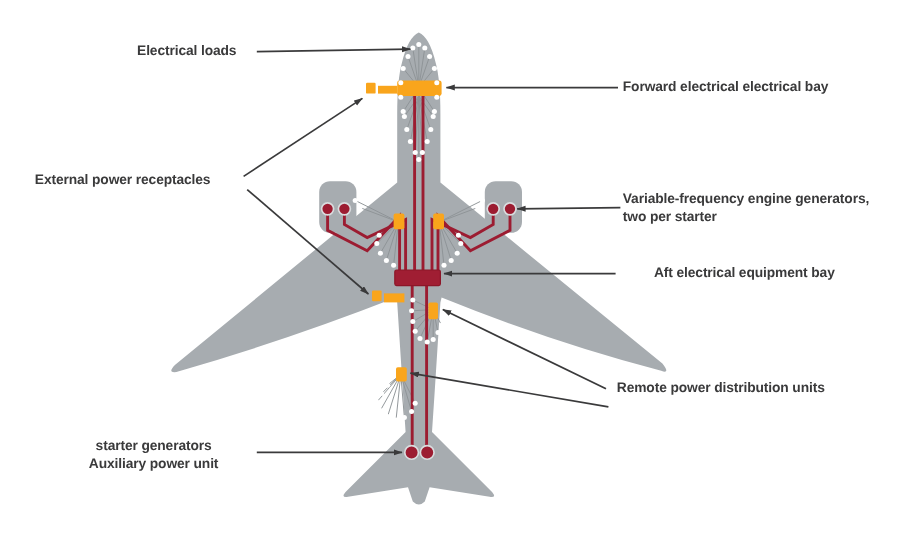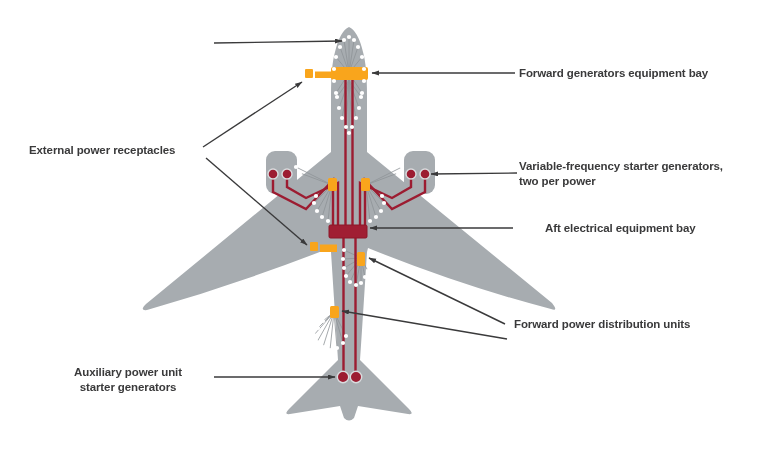--- a/index.html
+++ b/index.html
@@ -206,31 +206,32 @@
       <line x1="203" y1="147" x2="302" y2="82" marker-end="url(#ah)"></line>
       <line x1="206" y1="158" x2="307" y2="245" marker-end="url(#ah)"></line>
       <line x1="517" y1="173" x2="431" y2="174" marker-end="url(#ah)"></line>
       <line x1="513" y1="228" x2="370" y2="228" marker-end="url(#ah)"></line>
       <line x1="505" y1="324" x2="369" y2="258" marker-end="url(#ah)"></line>
       <line x1="507" y1="339" x2="342" y2="311" marker-end="url(#ah)"></line>
       <line x1="214" y1="377" x2="335" y2="377" marker-end="url(#ah)"></line>
     </g>
   </svg>
 
-
-  <div class="lbl l-forward-bay">Forward generators equipment bay</div>
+  <div class="lbl l-electrical-loads">Electrical loads</div>
+
+  <div class="lbl l-forward-bay">Forward electrical electrical bay</div>
 
   <div class="lbl l-external-power">External power receptacles</div>
 
   <div class="lbl l-vfsg">
-    <div>Variable-frequency starter generators,</div>
-    <div>two per power</div>
+    <div>Variable-frequency engine generators,</div>
+    <div>two per starter</div>
   </div>
 
   <div class="lbl l-aft-bay">Aft electrical equipment bay</div>
 
-  <div class="lbl l-rpdu">Forward power distribution units</div>
+  <div class="lbl l-rpdu">Remote power distribution units</div>
 
   <div class="lbl l-apu">
+    <div>starter generators</div>
     <div>Auxiliary power unit</div>
-    <div>starter generators</div>
   </div>
 </div>
 
 </body></html>

